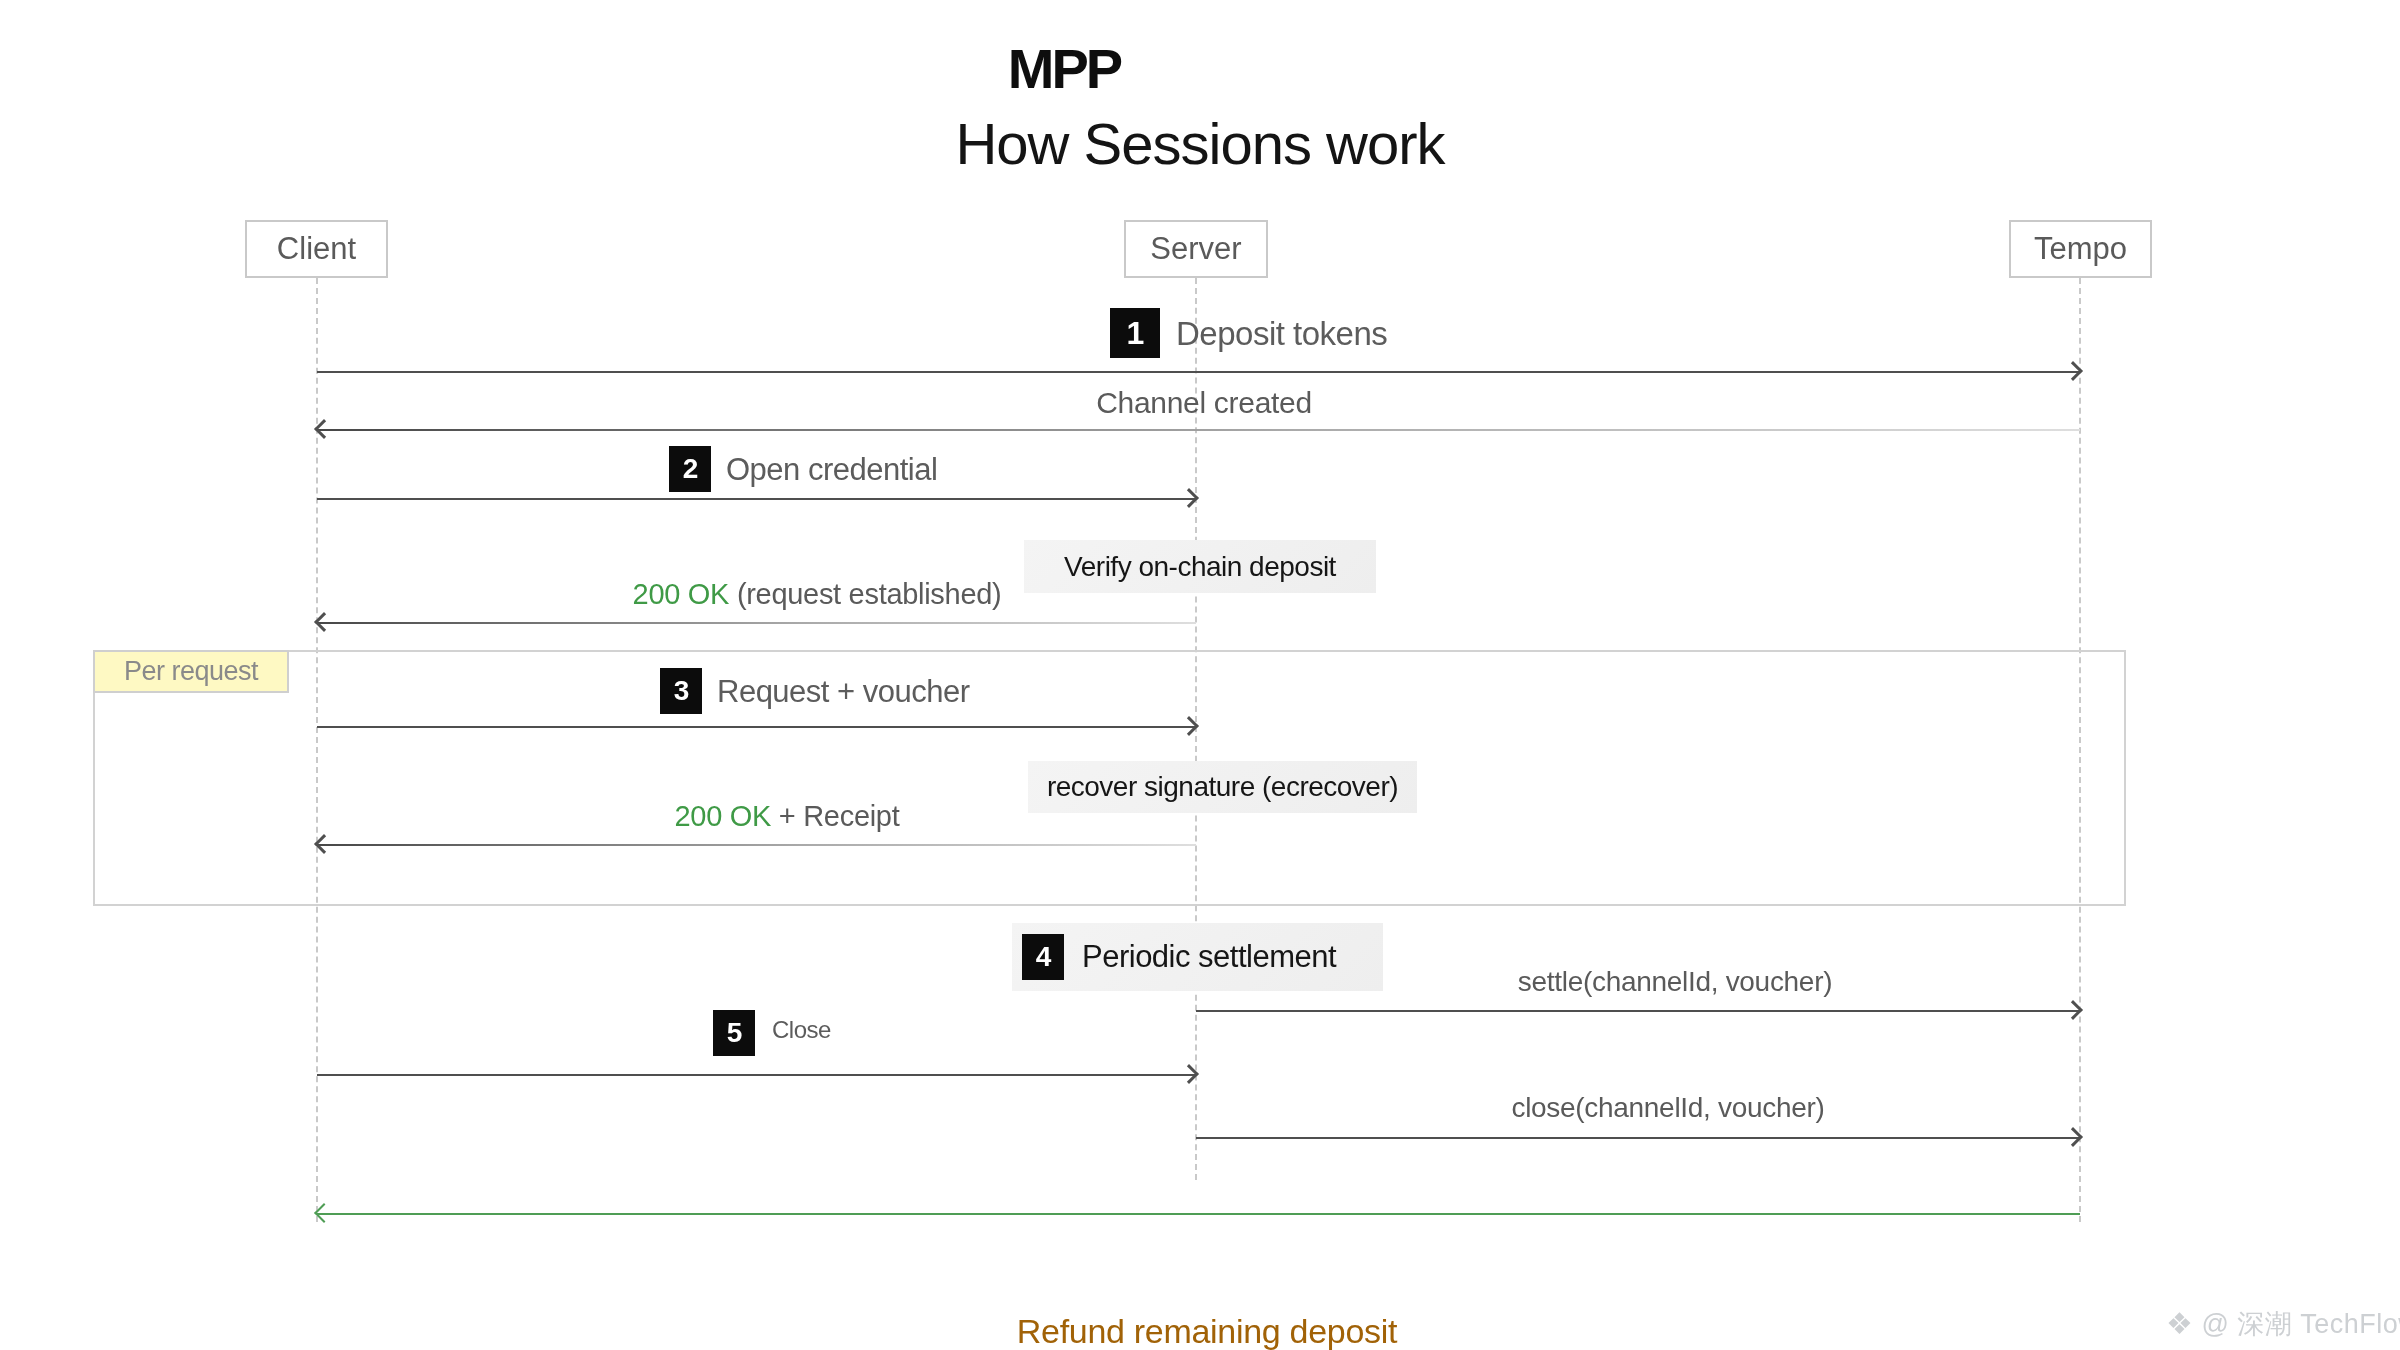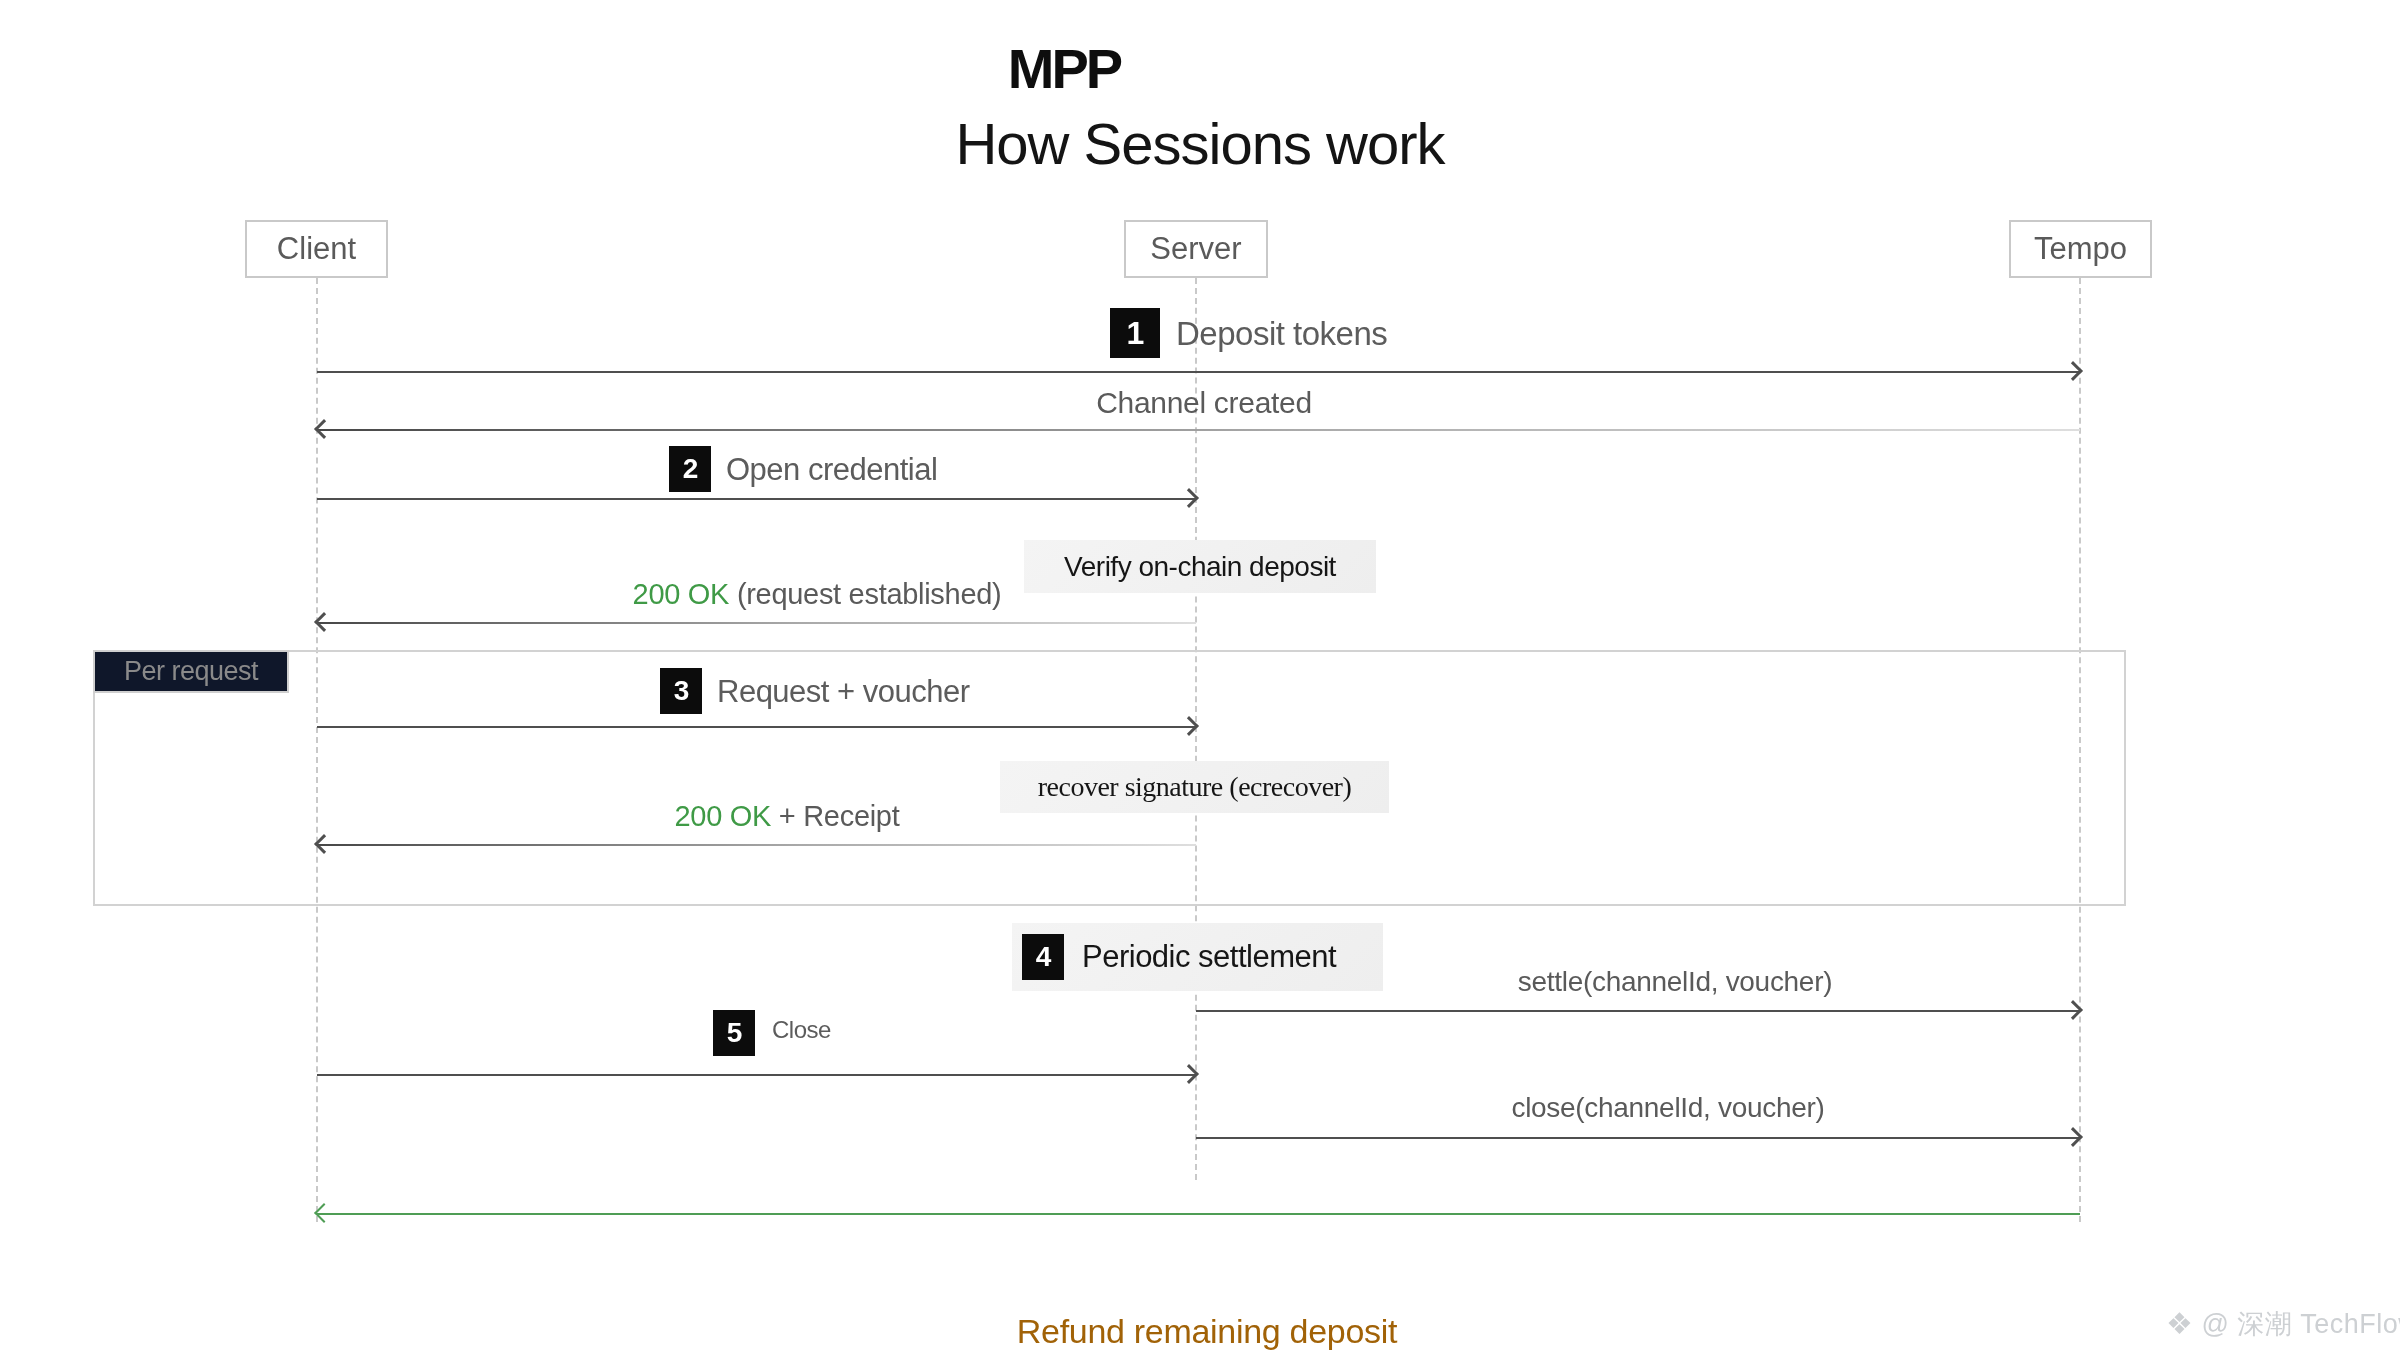--- a/index.html
+++ b/index.html
@@ -46,21 +46,21 @@
     background:linear-gradient(135deg,#f4f4f4 0%,#eeeeee 100%);
     color:#161616;display:flex;align-items:center;justify-content:center;
     font-size:28px;letter-spacing:-0.5px;white-space:nowrap;box-sizing:border-box;
   }
   .msg{color:#5a5a5a;white-space:nowrap;letter-spacing:-0.3px;}
   .msg .green{color:#3f9a46;}
   .center{text-align:center;}
   
   .group{border:2px solid #d2d2d2;box-sizing:border-box;background:transparent;}
   .groupchip{
-    border:2px solid #cfcfcf;background:#0f172a;box-sizing:border-box;
+    border:2px solid #cfcfcf;background:#fef9c3;box-sizing:border-box;
     color:#8a8a8a;font-size:27px;display:flex;align-items:center;justify-content:center;
     letter-spacing:-0.5px;
   }
   .watermark{
     color:#cdd0d3;font-size:27px;display:flex;align-items:center;gap:8px;
     letter-spacing:0.5px;white-space:nowrap;
   }
   .watermark .glyph{font-size:30px;line-height:1;}
 </style>
 </head>
@@ -131,21 +131,21 @@
   <div class="abs badge" style="left:660px;top:668px;width:42px;height:46px;font-size:28px;">
     <span>3</span>
   </div>
   <div class="abs steplabel" style="left:717px;top:674px;font-size:31px;">Request + voucher</div>
 
   <div class="abs arrow" style="left:317px;top:727px;width:879px;">
     <span class="line"></span>
       <span class="head r"></span>
   </div>
 
-  <div class="abs procbox" style="left:1000px;top:761px;width:389px;height:52px;font-family:Liberation Serif, serif;">
+  <div class="abs procbox" style="left:1028px;top:761px;width:389px;height:52px;">
     <span>recover signature (ecrecover)</span>
   </div>
 
   <div class="abs msg center" style="left:537px;top:800px;width:500px;font-size:29px;">
     <span class="green">200 OK</span><span> + Receipt</span>
   </div>
   <div class="abs arrow ret" style="left:317px;top:845px;width:879px;">
     <span class="line"></span>
       <span class="head l"></span>
   </div>

